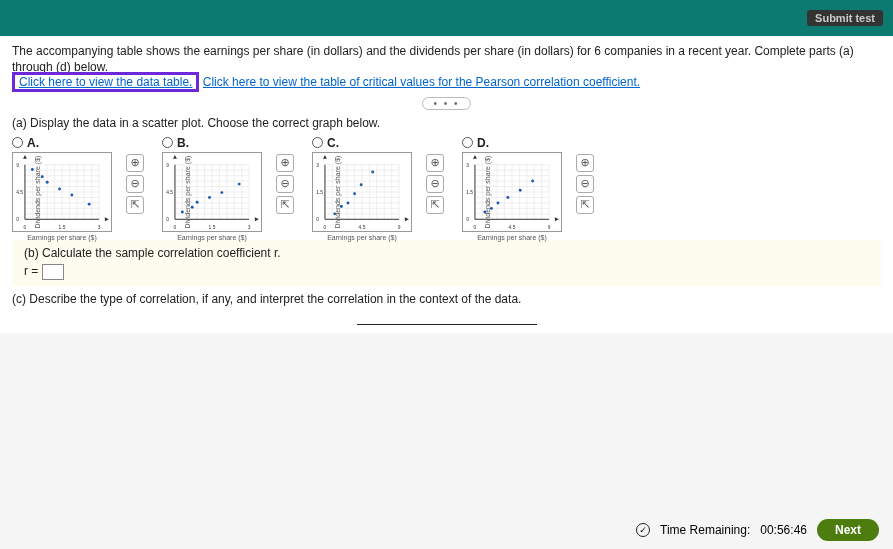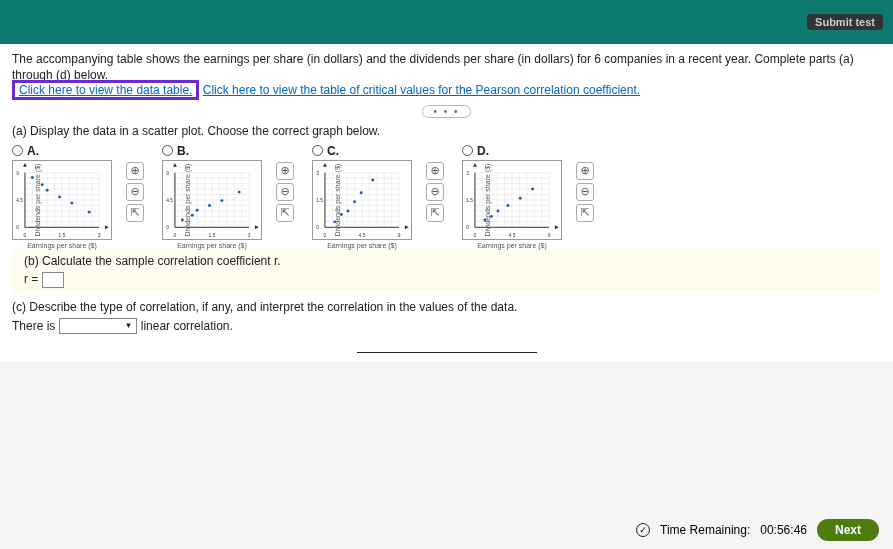--- a/index.html
+++ b/index.html
@@ -1,17 +1,17 @@
 <!DOCTYPE html>
 <html><head>
 <meta charset="utf-8">
 <style>
 * { box-sizing: border-box; margin: 0; padding: 0; }
 body { font-family: Arial, sans-serif; background: #f5f5f5; width: 893px; height: 549px; overflow: hidden; position: relative; }
-.topbar { background: #0d7a6f; height: 44px; display: flex; justify-content: flex-end; align-items: center; padding-right: 10px; }
+.topbar { background: #0d7a6f; height: 36px; display: flex; justify-content: flex-end; align-items: center; padding-right: 10px; }
 .submit-btn { background: #333; color: #ccc; font-weight: bold; padding: 2px 8px; font-size: 11px; border-radius: 3px; }
 .content { background: #fff; padding: 8px 12px; font-size: 12px; color: #222; }
 .intro { line-height: 1.3; }
 .intro a { color: #0066cc; text-decoration: underline; }
 .link-box { border: 3px solid #6d28d9; display: inline; padding: 0 4px; color: #0066cc; text-decoration: underline; }
 .sep { display:flex; justify-content:center; margin:6px 0;}
 .sep-pill { border:1px solid #bbb; border-radius:10px; padding:0 10px; font-size:10px; color:#666; letter-spacing:2px;}
 .part-a { margin-top: 4px; }
 .options { display: flex; gap: 18px; margin-top: 6px; }
 .option { display: flex; flex-direction: column; align-items: flex-start; }
@@ -306,29 +306,21 @@
 
   <div class="part-b">
     <div>(b) Calculate the sample correlation coefficient r.</div>
     <div style="margin-top:4px;">
       <span>r = </span>
       <span class="r-box"></span>
     </div>
   </div>
 
   <div class="part-c">
-    <div>(c) Describe the type of correlation, if any, and interpret the correlation in the values of the data.</div>
-    <div style="margin-top:4px;">
-      <span>There is</span>
-      <span class="select-box">
-        <span>&nbsp;&nbsp;&nbsp;&nbsp;&nbsp;&nbsp;&nbsp;&nbsp;&nbsp;&nbsp;&nbsp;&nbsp;&nbsp;&nbsp;</span>
-        <span class="arrow">▼</span>
-      </span>
-      <span>linear correlation.</span>
-    </div>
+    <div>(c) Describe the type of correlation, if any, and interpret the correlation in the context of the data.</div>
   </div>
 
   <hr class="rule-line">
 
 </div>
 
 <div class="footer">
   <span class="timer-icon">✓</span>
   <span>Time Remaining:</span>
   <span>00:56:46</span>

